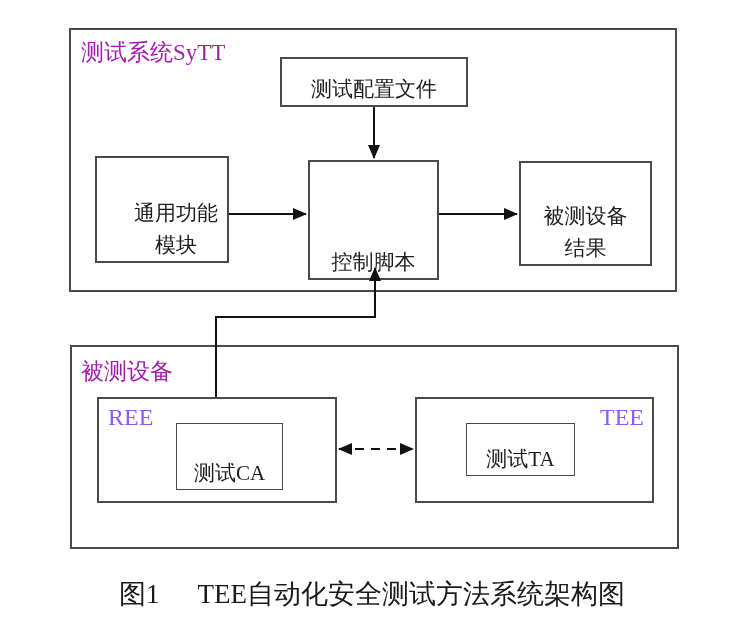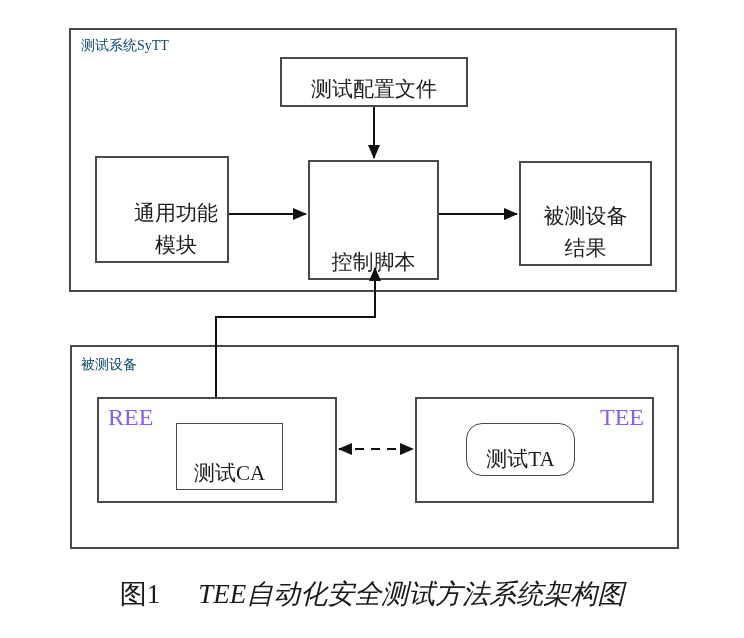--- a/index.html
+++ b/index.html
@@ -29,41 +29,41 @@
     text-align: center;
   }
   .box-label {
     font-size: 21px;
     line-height: 1.5;
     white-space: pre-line;
     color: #1c1c1c;
   }
   .corner-label {
     position: absolute;
-    font-size: 14px;
-    color: #0c4a6e;
+    font-size: 23px;
+    color: #a21caf;
     white-space: nowrap;
   }
   .env-label {
     position: absolute;
     font-size: 24px;
     color: #8b5cf6;
     white-space: nowrap;
   }
   
   #sytt-box    { left: 69px;  top: 28px;  width: 608px; height: 264px; }
   #config-box  { left: 280px; top: 57px;  width: 188px; height: 50px; }
   #general-box { left: 95px;  top: 156px; width: 134px; height: 107px; padding-left: 28px; }
   #control-box { left: 308px; top: 160px; width: 131px; height: 120px; }
   #result-box  { left: 519px; top: 161px; width: 133px; height: 105px; }
   #device-box  { left: 70px;  top: 345px; width: 609px; height: 204px; }
   #ree-box     { left: 97px;  top: 397px; width: 240px; height: 106px; }
   #tee-box     { left: 415px; top: 397px; width: 239px; height: 106px; }
   #ca-box      { left: 176px; top: 423px; width: 107px; height: 67px; border-width: 1.5px; }
-  #ta-box      { left: 466px; top: 423px; width: 109px; height: 53px; border-width: 1.5px; border-radius: 16px; }
+  #ta-box      { left: 466px; top: 423px; width: 109px; height: 53px; border-width: 1.5px; }
 
   #sytt-label   { left: 10px; top: 7px; }
   #device-label { left: 9px;  top: 9px; }
   #ree-label    { left: 9px;  top: 5px; }
   #tee-label    { right: 8px; top: 5px; }
 
   svg.connectors {
     position: absolute;
     left: 0; top: 0;
     width: 744px;
@@ -83,21 +83,20 @@
     left: 0;
     top: 576px;
     width: 744px;
     text-align: center;
     font-size: 27px;
     color: #1a1a1a;
     white-space: nowrap;
   }
   .caption .caption-title {
     margin-left: 38px;
-    font-style: italic;
   }
 </style>
 </head>
 <body>
 
 <div class="page">
 
   <div class="box" id="sytt-box">
     <span class="corner-label" id="sytt-label">测试系统SyTT</span>
   </div>

